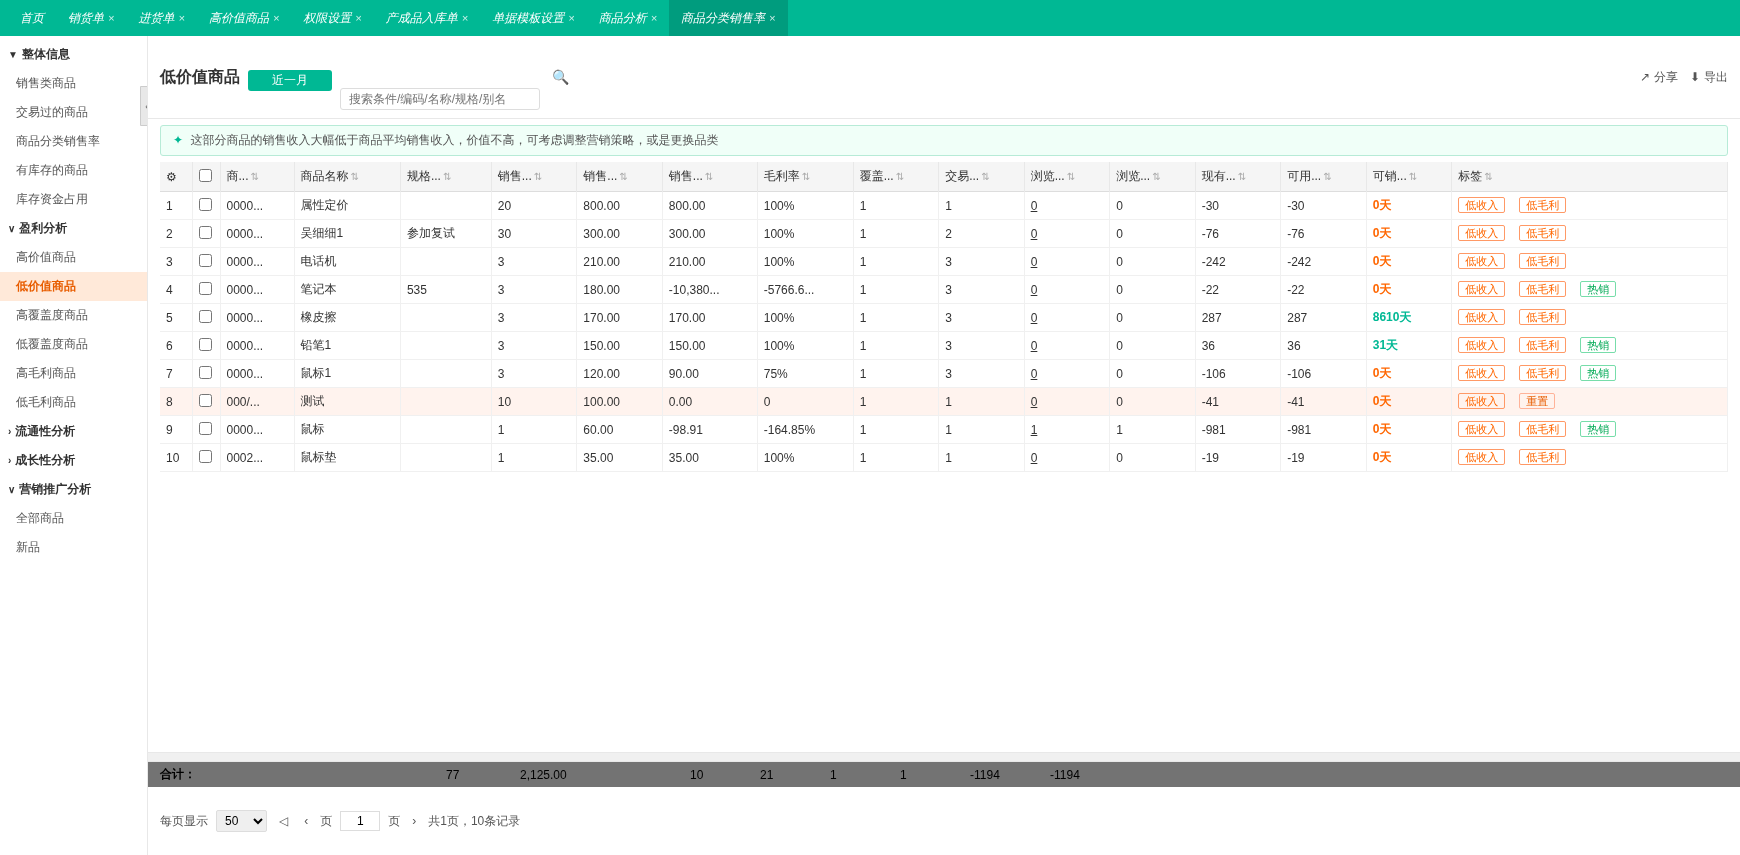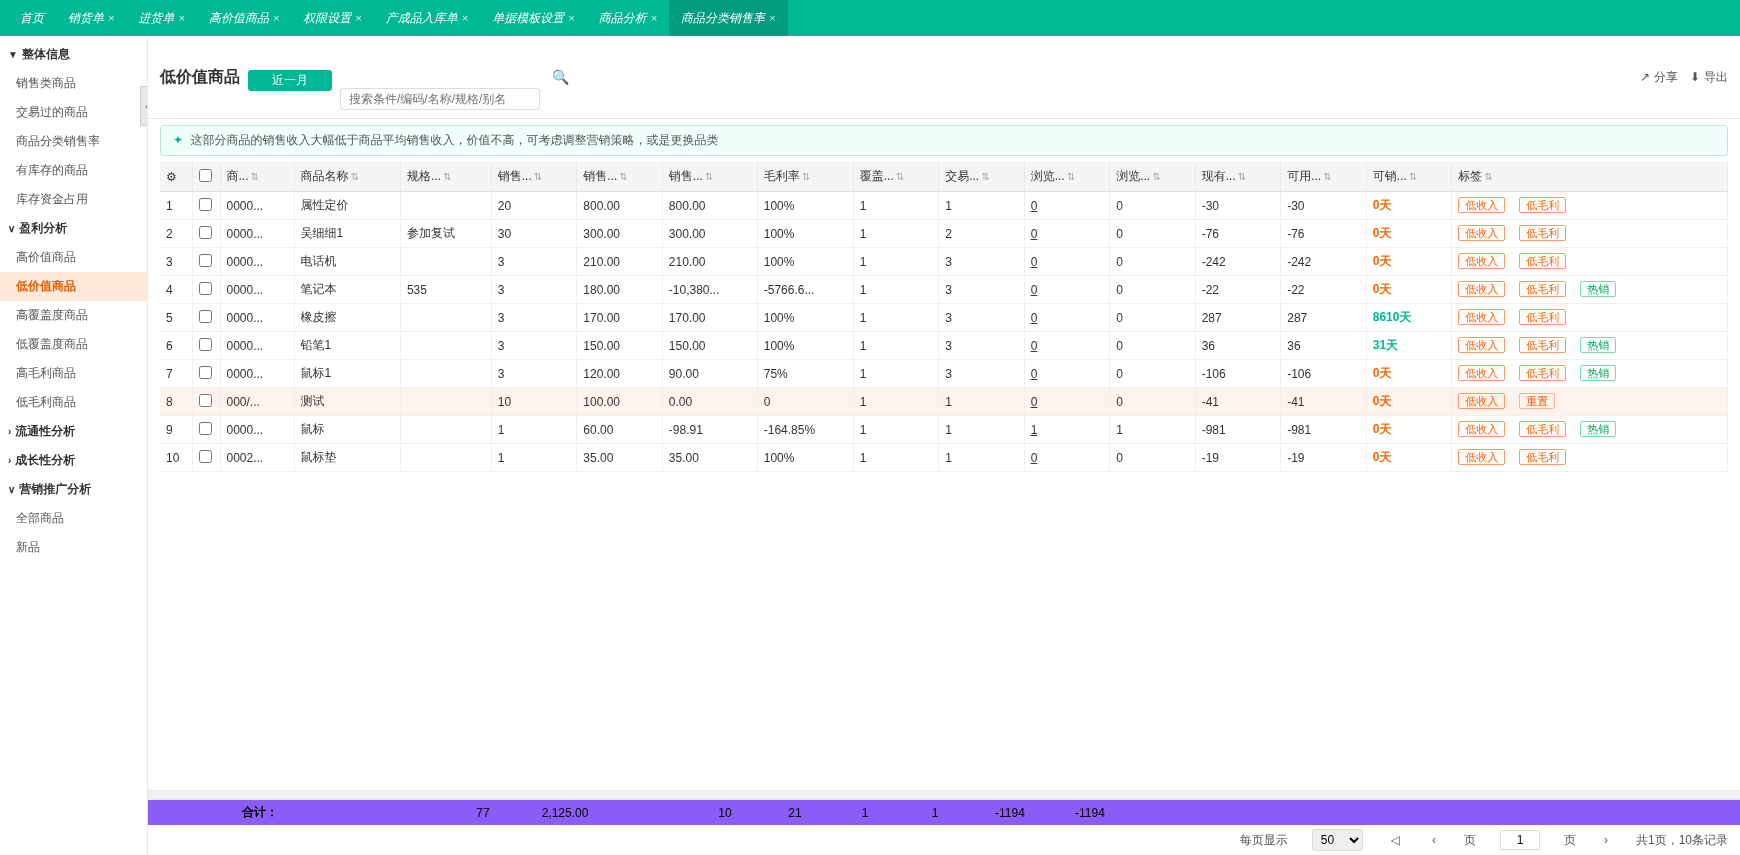--- a/index.html
+++ b/index.html
@@ -179,23 +179,23 @@
     .footer {
       border-top: 1px solid #e8e8e8;
       background: #fff;
       flex-shrink: 0;
     }
 
     .scrollbar-row { height: 8px; background: #f0f0f0; }
     .pagination-row {
       display: flex;
       align-items: center;
-      justify-content: flex-end;
-      padding: 4px 12px;
-      gap: 24px;
+      justify-content: flex-start;
+      padding: 23px 12px;
+      gap: 8px;
       color: #555;
     }
     .page-input {
       width: 40px;
       border: 1px solid #ddd;
       text-align: center;
       padding: 2px;
     }
     .page-btn { cursor: pointer; color: #555; padding: 2px 4px; }
     .per-page-select {
@@ -603,21 +603,21 @@
     <td><span class="days-badge-0">0天</span></td>
     <td><span class="tag tag-orange">低收入</span><span class="tag tag-orange">低毛利</span></td>
   </tr>
           </tbody>
       </table>
     </div>
 
     <div class="footer">
       <div class="scrollbar-row"></div>
 
-      <div style="display:flex; align-items:center; background:#8b5cf6; border-top:1px solid #e8e8e8; padding:4px 12px; font-size:12px;text-align:center;">
+      <div style="display:flex; align-items:center; background:#737373; border-top:1px solid #e8e8e8; padding:4px 12px; font-size:12px;">
         <span style="font-weight:bold; min-width:200px;">合计：</span>
         <span style="min-width:80px;"></span>
         <span style="min-width:80px; padding-left:6px;">77</span>
         <span style="min-width:90px;">2,125.00</span>
         <span style="min-width:80px;"></span>
         <span style="min-width:70px;">10</span>
         <span style="min-width:70px;">21</span>
         <span style="min-width:70px;">1</span>
         <span style="min-width:70px;">1</span>
         <span style="min-width:80px;">-1194</span>

